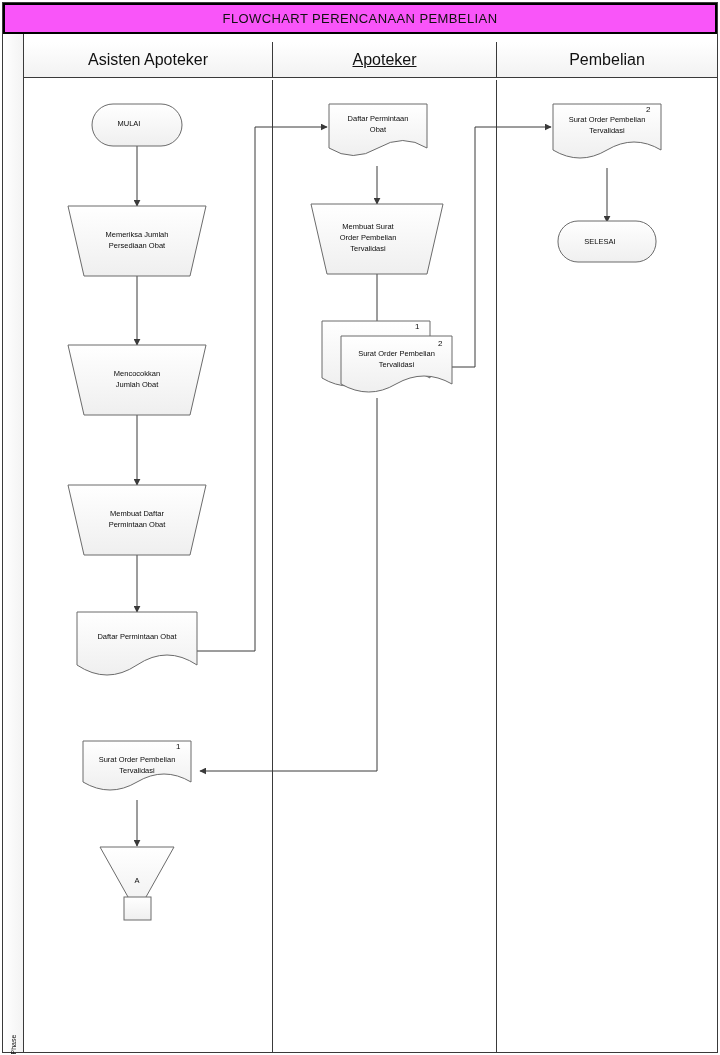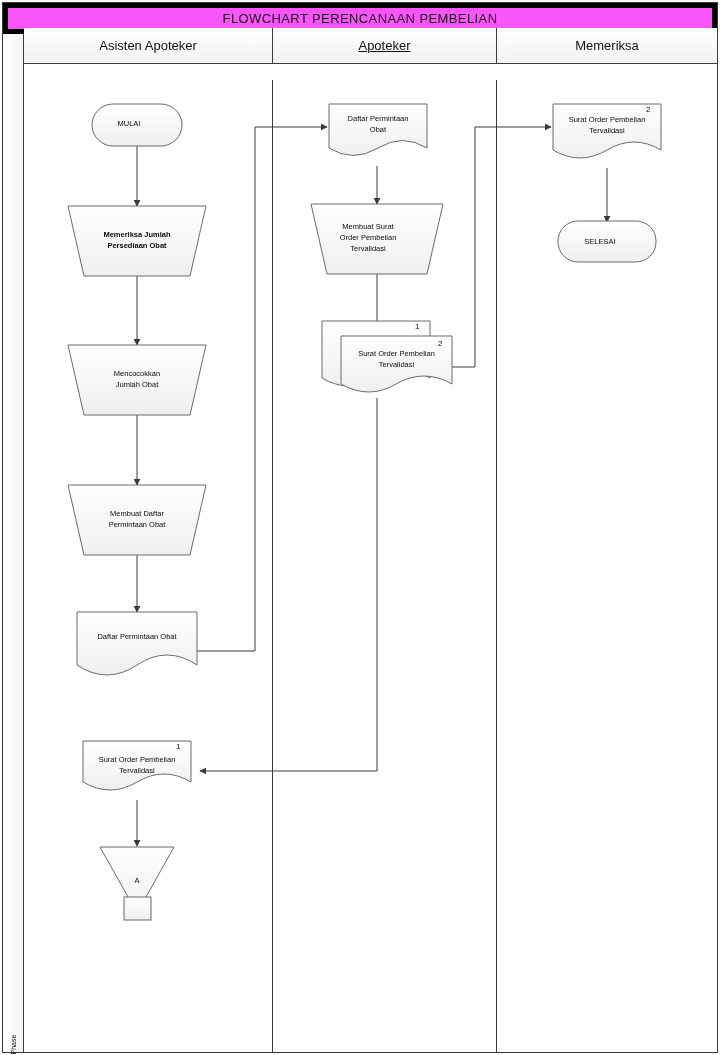--- a/index.html
+++ b/index.html
@@ -22,21 +22,21 @@
     width: 716px; height: 1051px;
     border: 1px solid #3a3a3a;
     background: #ffffff;
   }
   
   #title-banner {
     position: absolute;
     left: 3px; top: 3px;
     width: 714px; height: 31px;
     background: #f955f9;
-    border: 5px solid #000000;
+    border: 2px solid #000000;
     display: flex;
     align-items: center;
     justify-content: center;
   }
   #title-banner .title-text {
     font-size: 13px;
     color: #111111;
     letter-spacing: 0.4px;
     white-space: nowrap;
   }
@@ -55,29 +55,29 @@
     transform: rotate(-90deg);
     transform-origin: 50% 50%;
     font-size: 7px;
     color: #111;
     text-align: center;
     white-space: nowrap;
   }
   
   .lane-header {
     position: absolute;
-    top: 28px;
+    top: 42px;
     height: 36px;
     background: linear-gradient(to bottom,#ffffff,#f2f2f2);
     border-right: 1px solid #3a3a3a;
     border-bottom: 1px solid #3a3a3a;
     display: flex;
     align-items: center;
     justify-content: center;
-    font-size: 13px;
+    font-size: 16px;
     color: #111;
   }
   .lane-body {
     position: absolute;
     top: 80px;
     height: 972px;
     border-right: 1px solid #3a3a3a;
     background: #ffffff;
   }
   #lane-header-0 { left: 24px;  width: 249px; }
@@ -127,21 +127,21 @@
     <span id="phase-label">Phase</span>
   </div>
 
   <div class="lane-header" id="lane-header-0">
     <span>Asisten Apoteker</span>
   </div>
   <div class="lane-header" id="lane-header-1">
     <span>Apoteker</span>
   </div>
   <div class="lane-header" id="lane-header-2">
-    <span>Memeriksa</span>
+    <span>Pembelian</span>
   </div>
 
   <div class="lane-body" id="lane-body-0"></div>
   <div class="lane-body" id="lane-body-1"></div>
   <div class="lane-body" id="lane-body-2"></div>
 
   <svg id="shapes" viewBox="0 0 720 1055" xmlns="http://www.w3.org/2000/svg">
     <defs>
       <linearGradient id="gradShape" x1="0" y1="0" x2="0" y2="1">
         <stop offset="0%" stop-color="#ffffff"></stop>
@@ -202,21 +202,21 @@
 
       <path class="hit" d="M 341 336 L 452 336 L 452 384 Q 424 368 396 384 Q 369 400 341 384 Z"></path>
 
       <path class="hit" d="M 553 104 L 661 104 L 661 150 Q 634 134 607 150 Q 580 166 553 150 Z"></path>
 
       <rect class="hit" x="558" y="221" width="98" height="41" rx="20" ry="20"></rect>
     </g>
   </svg>
 
   <div class="shape-label" style="left:92px;  top:118px; width:74px;">MULAI</div>
-  <div class="shape-label" style="left:68px;  top:229px; width:138px;font-weight:bold;">Memeriksa Jumlah
+  <div class="shape-label" style="left:68px;  top:229px; width:138px;">Memeriksa Jumlah
 Persediaan Obat</div>
   <div class="shape-label" style="left:68px;  top:368px; width:138px;">Mencocokkan
 Jumlah Obat</div>
   <div class="shape-label" style="left:68px;  top:508px; width:138px;">Membuat Daftar
 Permintaan Obat</div>
   <div class="shape-label" style="left:77px;  top:631px; width:120px;">Daftar Permintaan Obat</div>
   <div class="shape-label" style="left:83px;  top:754px; width:108px;">Surat Order Pembelian
 Tervalidasi</div>
   <div class="corner-num" style="left:176px; top:742px;">1</div>
   <div class="shape-label" style="left:100px; top:875px; width:74px;">A</div>

